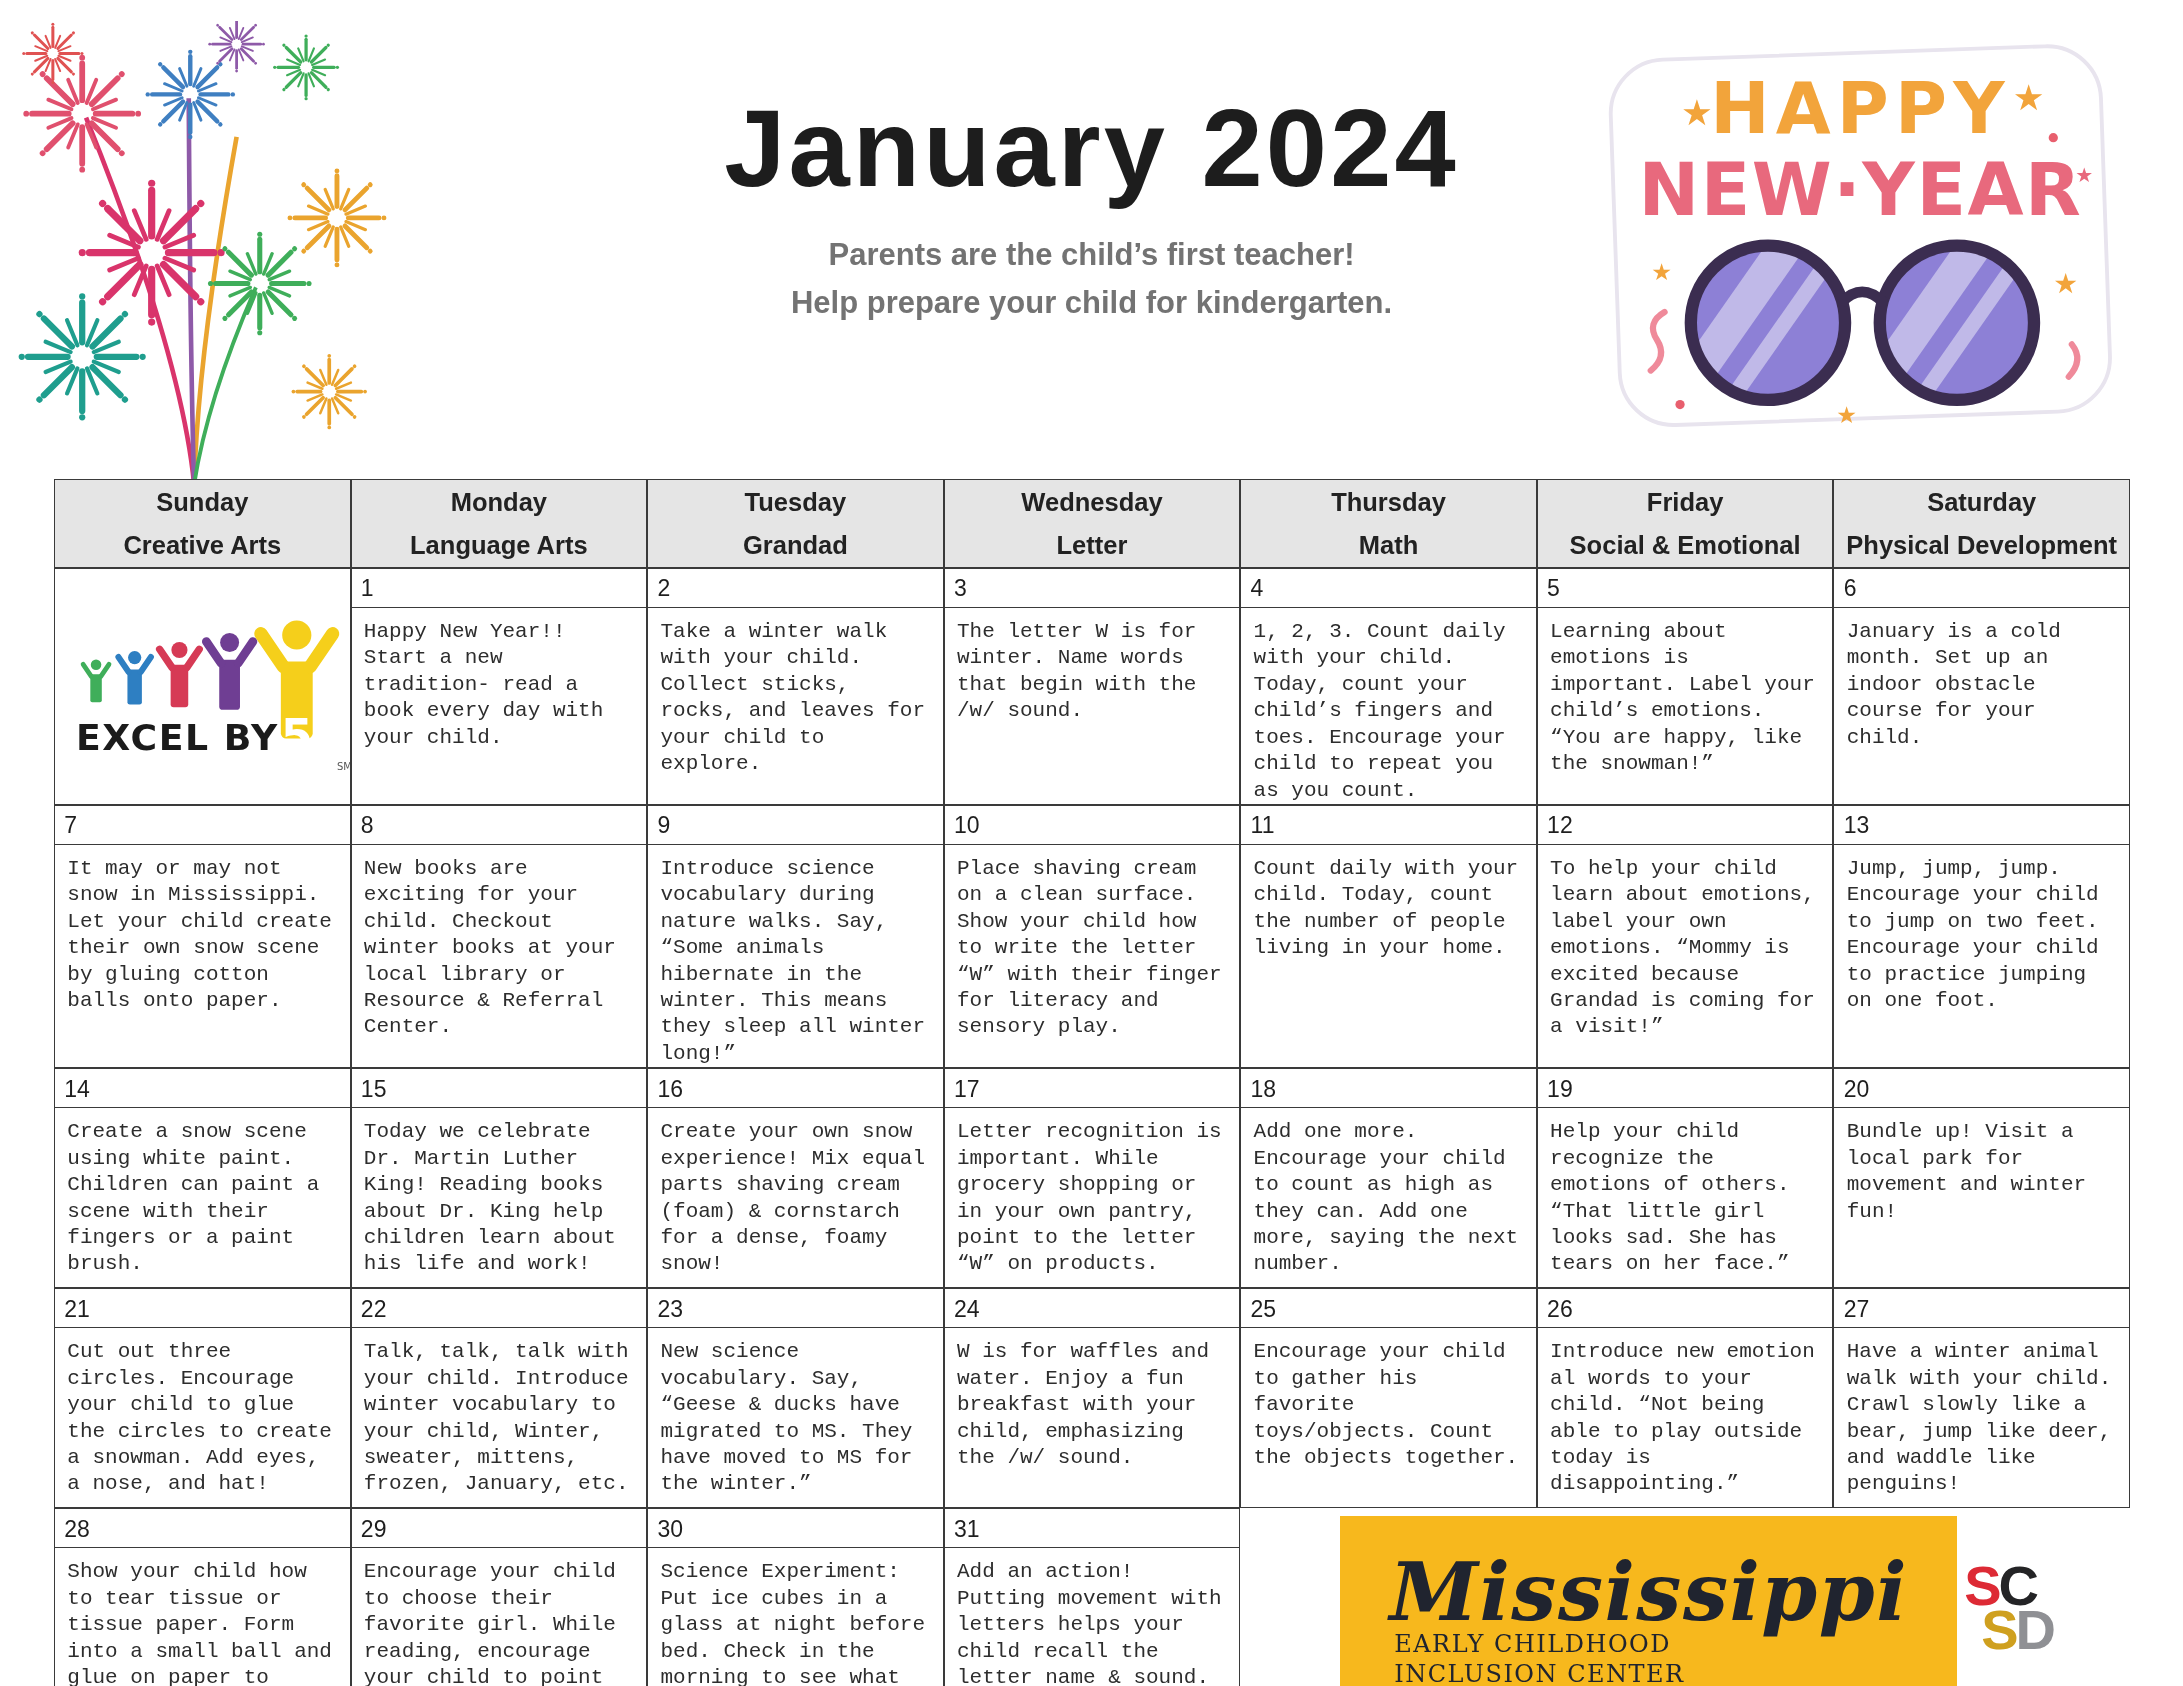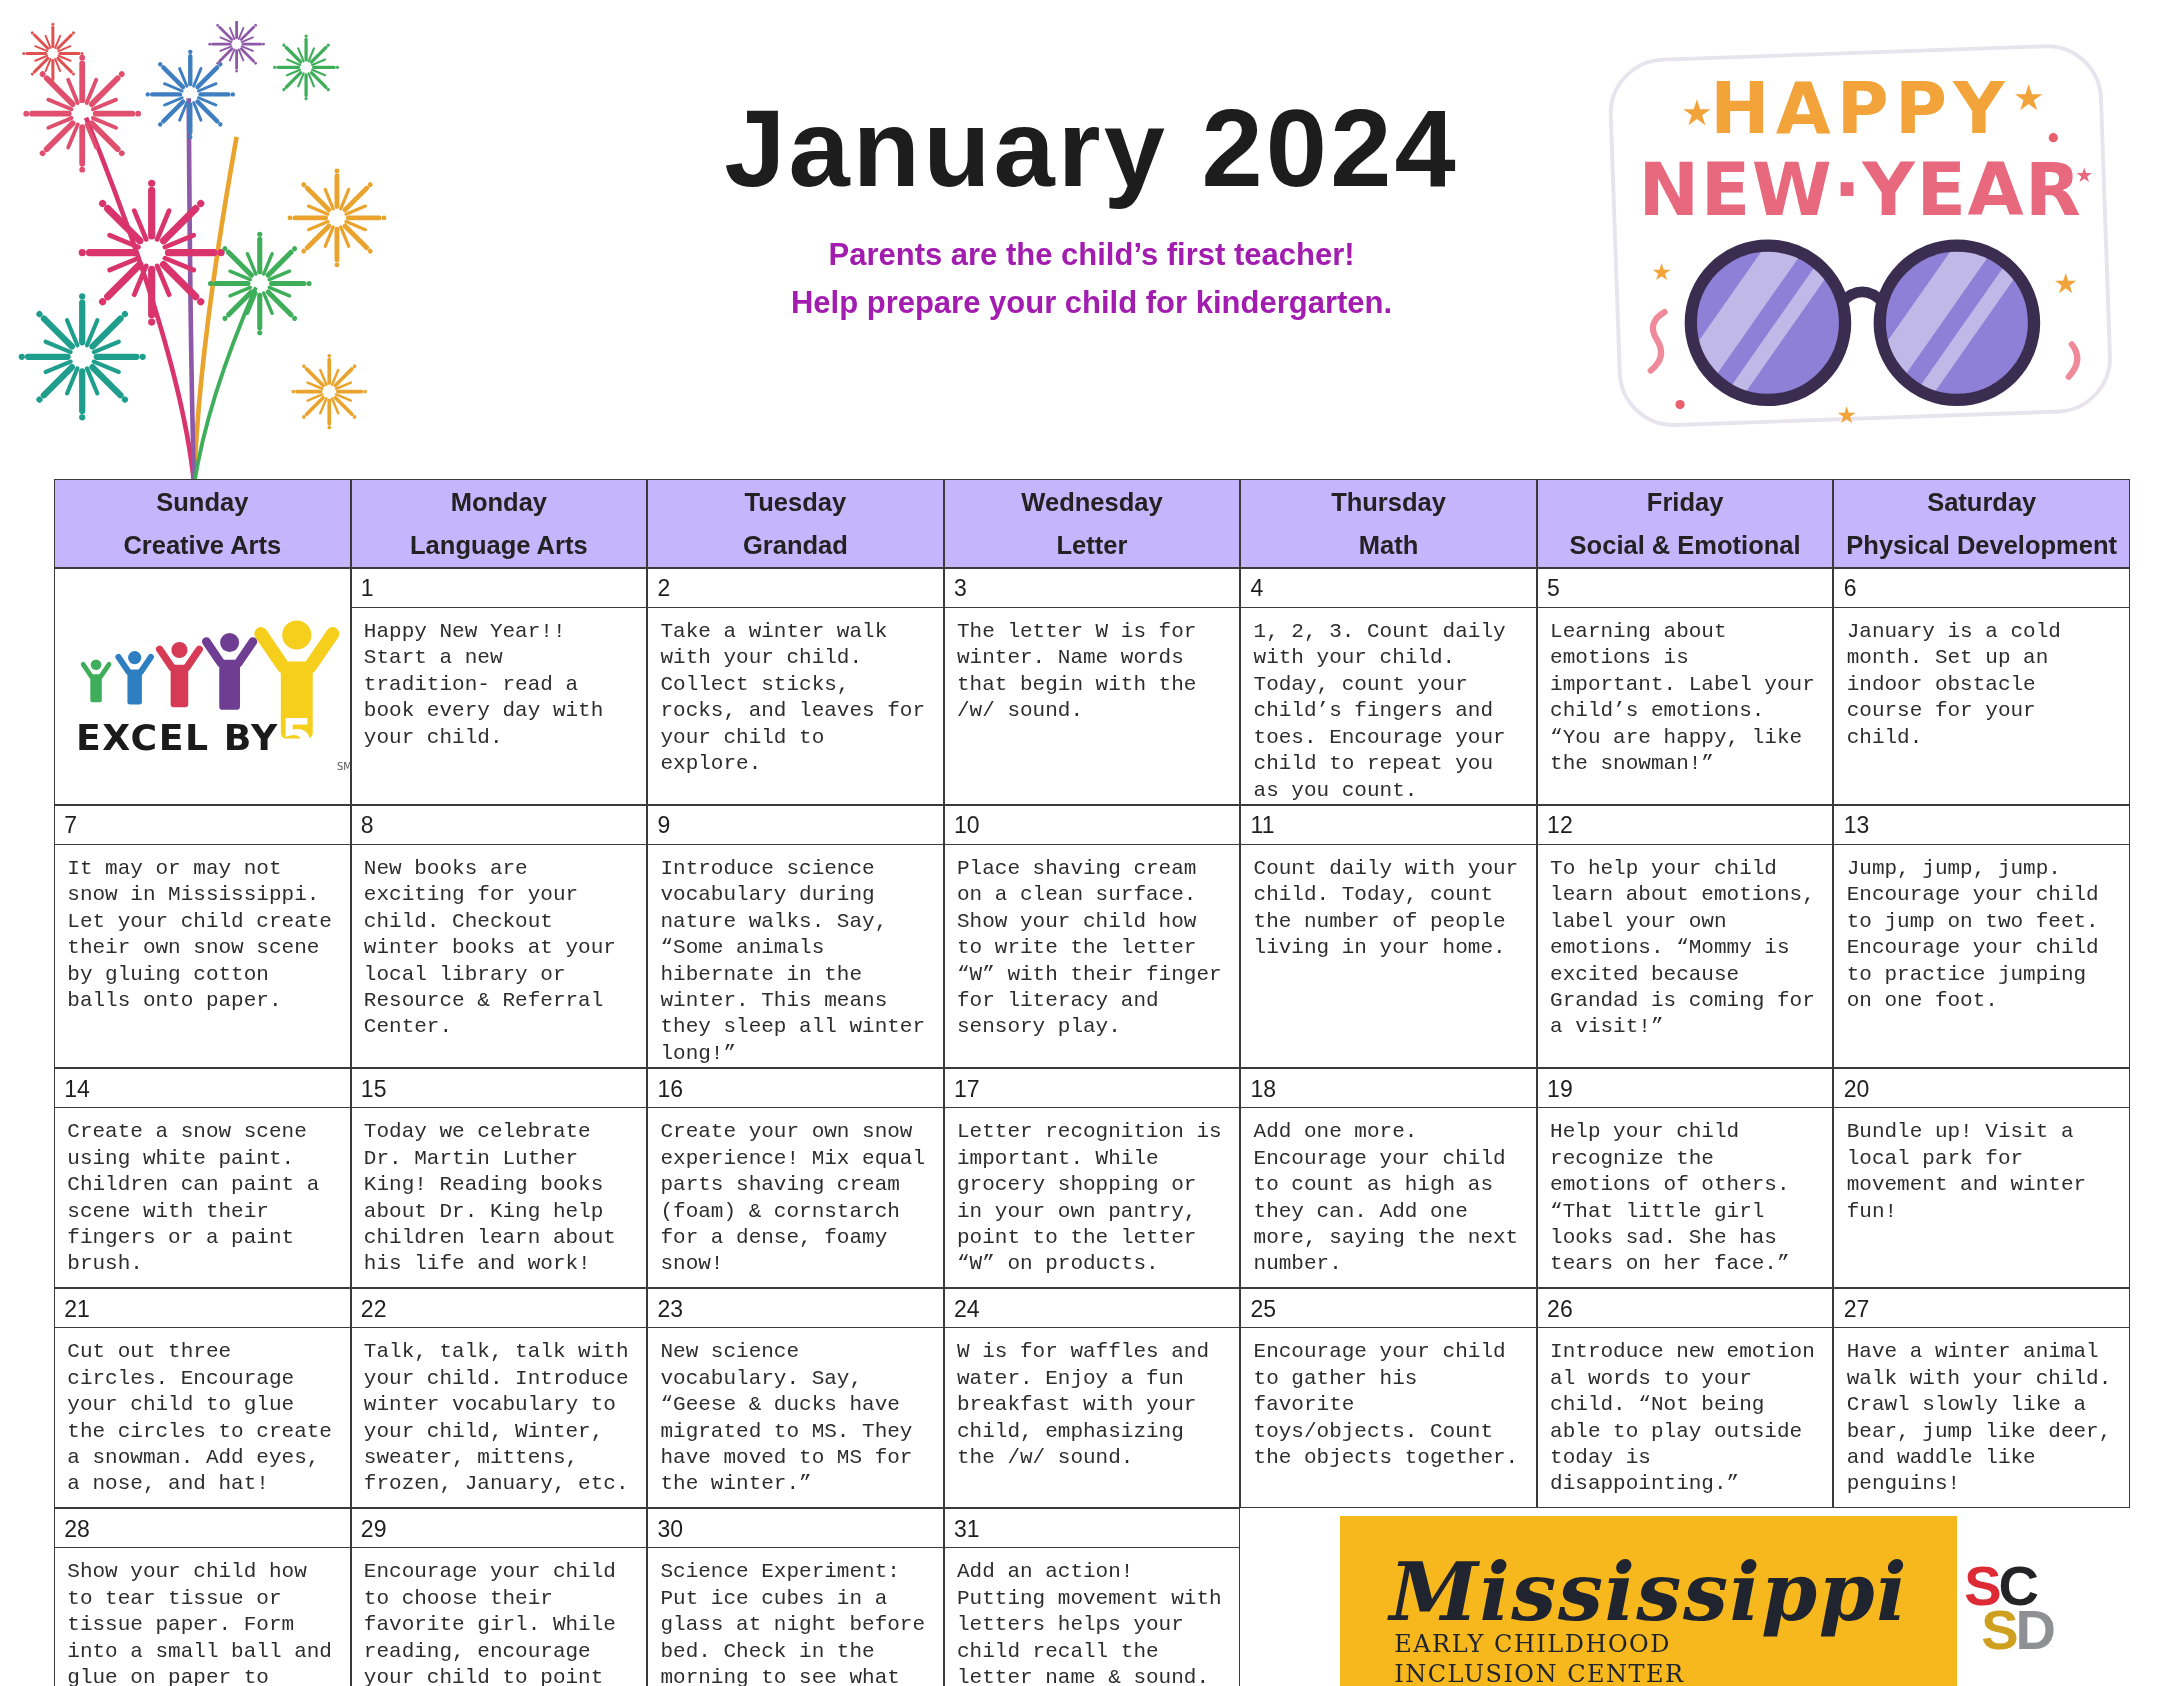--- a/index.html
+++ b/index.html
@@ -4,28 +4,28 @@
 <style>
   * { margin:0; padding:0; box-sizing:border-box; }
   body { background:#ffffff; font-family:"Liberation Sans", sans-serif; color:#222; }
   #page { position:relative; width:2183px; height:1686px; background:#fff; overflow:hidden;margin-top:16px; }
 
   
   #fireworks { position:absolute; left:4.6px; top:4.6px; width:386px; height:471px; }
   .title-block { position:absolute; left:50%; top:68px; transform:translateX(-50%); width:1158px; text-align:center; }
   .main-title { font-size:110px; font-weight:bold; color:#1d1d1d; letter-spacing:3.1px; white-space:nowrap; }
   .sub-title  { font-size:57px;  font-weight:bold; color:#242424; margin-top:26px; letter-spacing:0.8px; white-space:nowrap; }
-  .tagline    { font-size:31px;  font-weight:bold; color:#a21caf; margin-top:20px; line-height:1.55; }
+  .tagline    { font-size:31px;  font-weight:bold; color:#737373; margin-top:20px; line-height:1.55; }
   #sticker { position:absolute; right:68px; top:15.4px; width:509px; height:417px; }
   svg text { font-family:"DejaVu Sans","Liberation Sans",sans-serif; }
 
   
   table.cal { position:absolute; left:54px; top:463px; width:2076px; border-collapse:separate; border-spacing:0; table-layout:fixed; }
   .cal th { border:1.5px solid #3a3a3a; height:89px; vertical-align:middle; text-align:center;
-            font-size:25.5px; font-weight:bold; color:#222; background:#c4b5fd; }
+            font-size:25.5px; font-weight:bold; color:#222; background:#e5e5e5; }
   .cal th .day   { display:block; }
   .cal th .focus { display:block; margin-top:14px; }
   .cal tr.week { height:220px; }
   .cal td { border:1.5px solid #3a3a3a; vertical-align:top; background:#fff; overflow:hidden; }
   .strip { height:39px; border-bottom:1.5px solid #3a3a3a; }
   .dnum  { font-size:23px; color:#1e1e1e; display:inline-block; padding:6.2px 0 0 9.3px; }
   .ctext { padding:10.8px 9.3px 0 12.3px; font-size:21px; line-height:1.26; color:#2d2d2d; white-space:pre-line;font-family:Liberation Mono, monospace; }
   td.logo-cell { text-align:center; vertical-align:middle;padding-left:10px; }
   td.footer-cell { border:none; background:#fff; vertical-align:top; }
   .footer-wrap { display:flex; align-items:flex-start; padding:7.7px 0 0 100px; gap:7px; }

